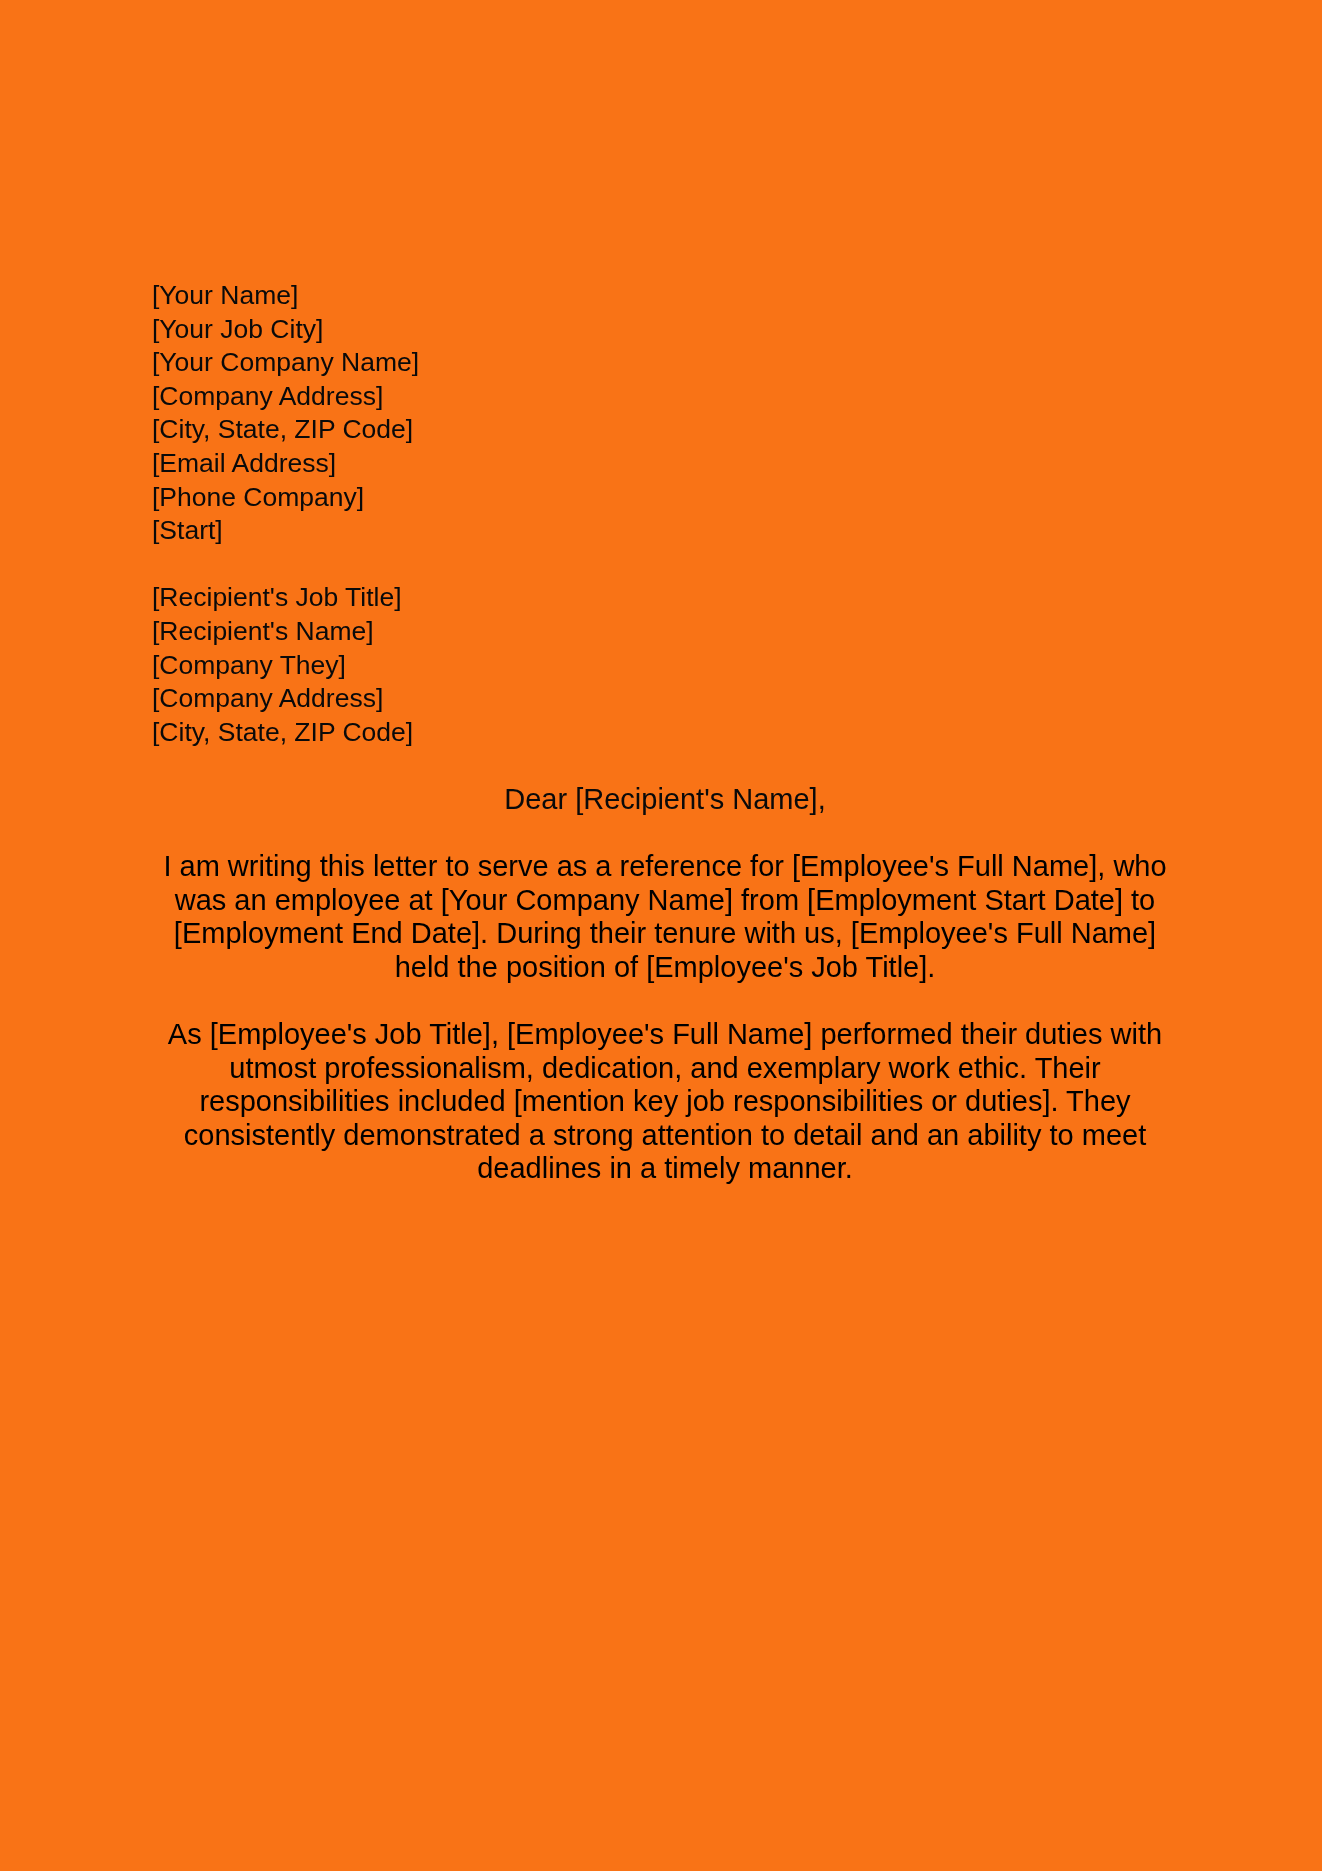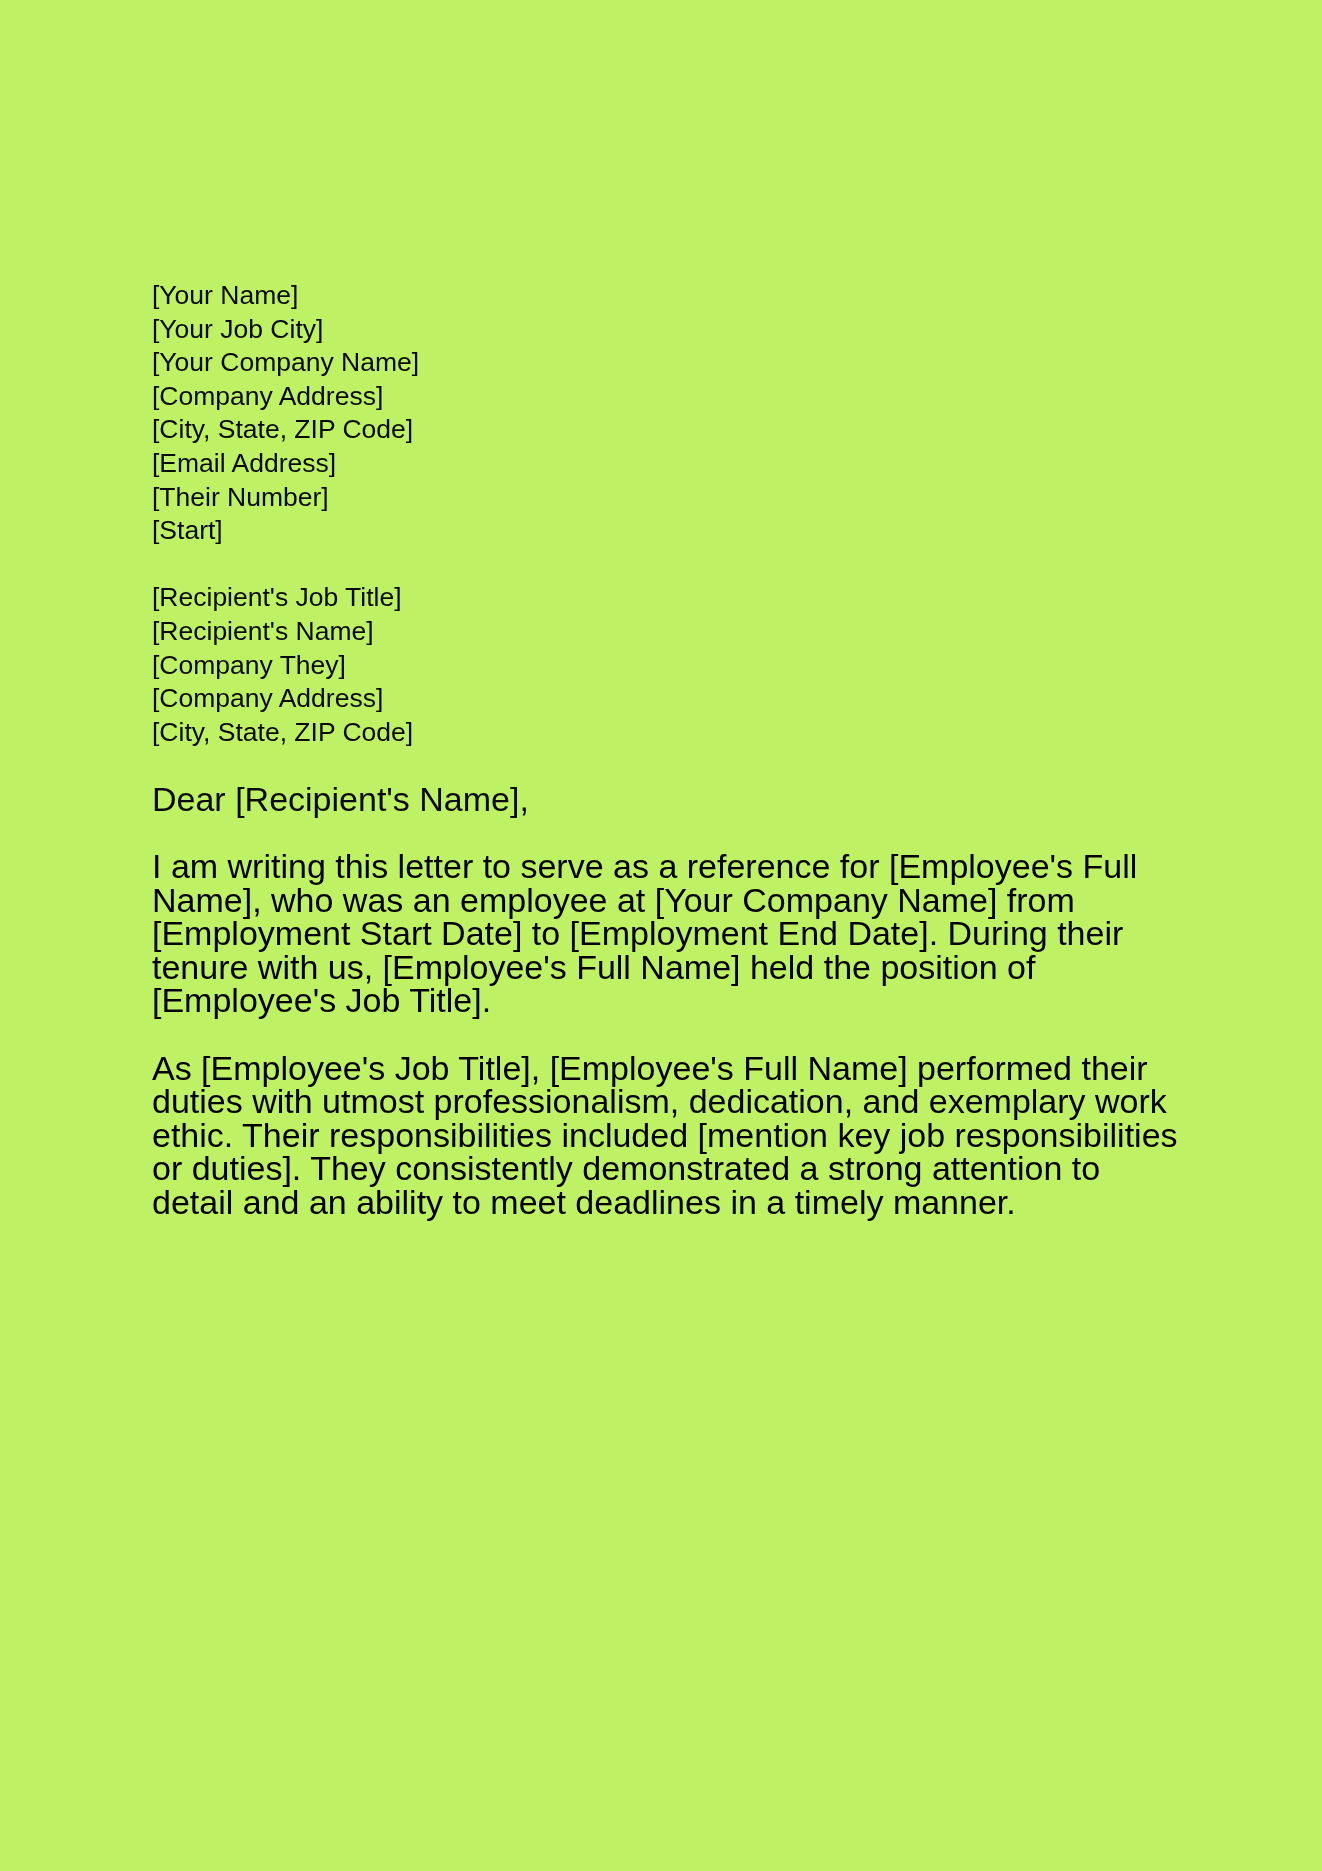--- a/index.html
+++ b/index.html
@@ -9,21 +9,21 @@
     background: #ffffff;
   }
   body {
     font-family: "Liberation Sans", sans-serif;
     color: #000000;
   }
   .page {
     position: relative;
     width: 1322px;
     height: 1871px;
-    background: #bef264;
+    background: #f97316;
     overflow: hidden;
     box-sizing: border-box;
   }
   .doc-body {
     position: absolute;
     left: 152px;
     top: 279px;
     width: 1026px;
   }
   .block {
@@ -32,23 +32,23 @@
     letter-spacing: 0.0px;
     color: #0a0a0a;
     -webkit-font-smoothing: antialiased;
   }
   .line {
     white-space: pre;
     font-size: 26.5px;
     line-height: 33.6px;
   }
   .para {
-    font-size: 34px;
+    font-size: 29px;
     line-height: 33.6px;
-    text-align: left;
+    text-align: center;
     margin: 0;
     hyphens: none;
     word-spacing: 0px;
   }
   .gap {
     height: 33.6px;
     line-height: 33.6px;
     font-size: 26.5px;
   }
   .addr-block, .body-para { margin: 0; padding: 0; }
@@ -60,21 +60,21 @@
 
   <div class="doc-body">
 
     <div class="block addr-block">
       <div class="line">[Your Name]</div>
       <div class="line">[Your Job City]</div>
       <div class="line">[Your Company Name]</div>
       <div class="line">[Company Address]</div>
       <div class="line">[City, State, ZIP Code]</div>
       <div class="line">[Email Address]</div>
-      <div class="line">[Their Number]</div>
+      <div class="line">[Phone Company]</div>
       <div class="line">[Start]</div>
     </div>
 
     <div class="gap">&nbsp;</div>
 
     <div class="block addr-block">
       <div class="line">[Recipient's Job Title]</div>
       <div class="line">[Recipient's Name]</div>
       <div class="line">[Company They]</div>
       <div class="line">[Company Address]</div>

